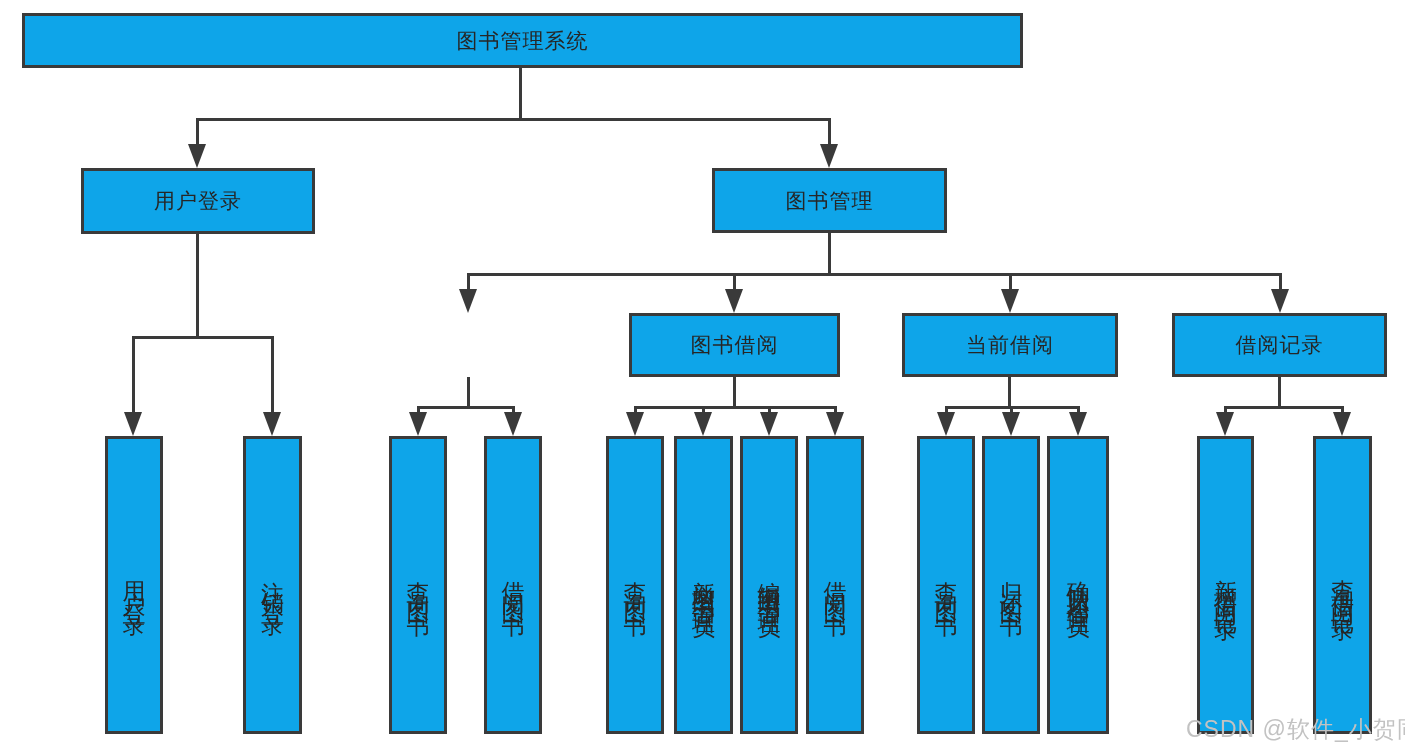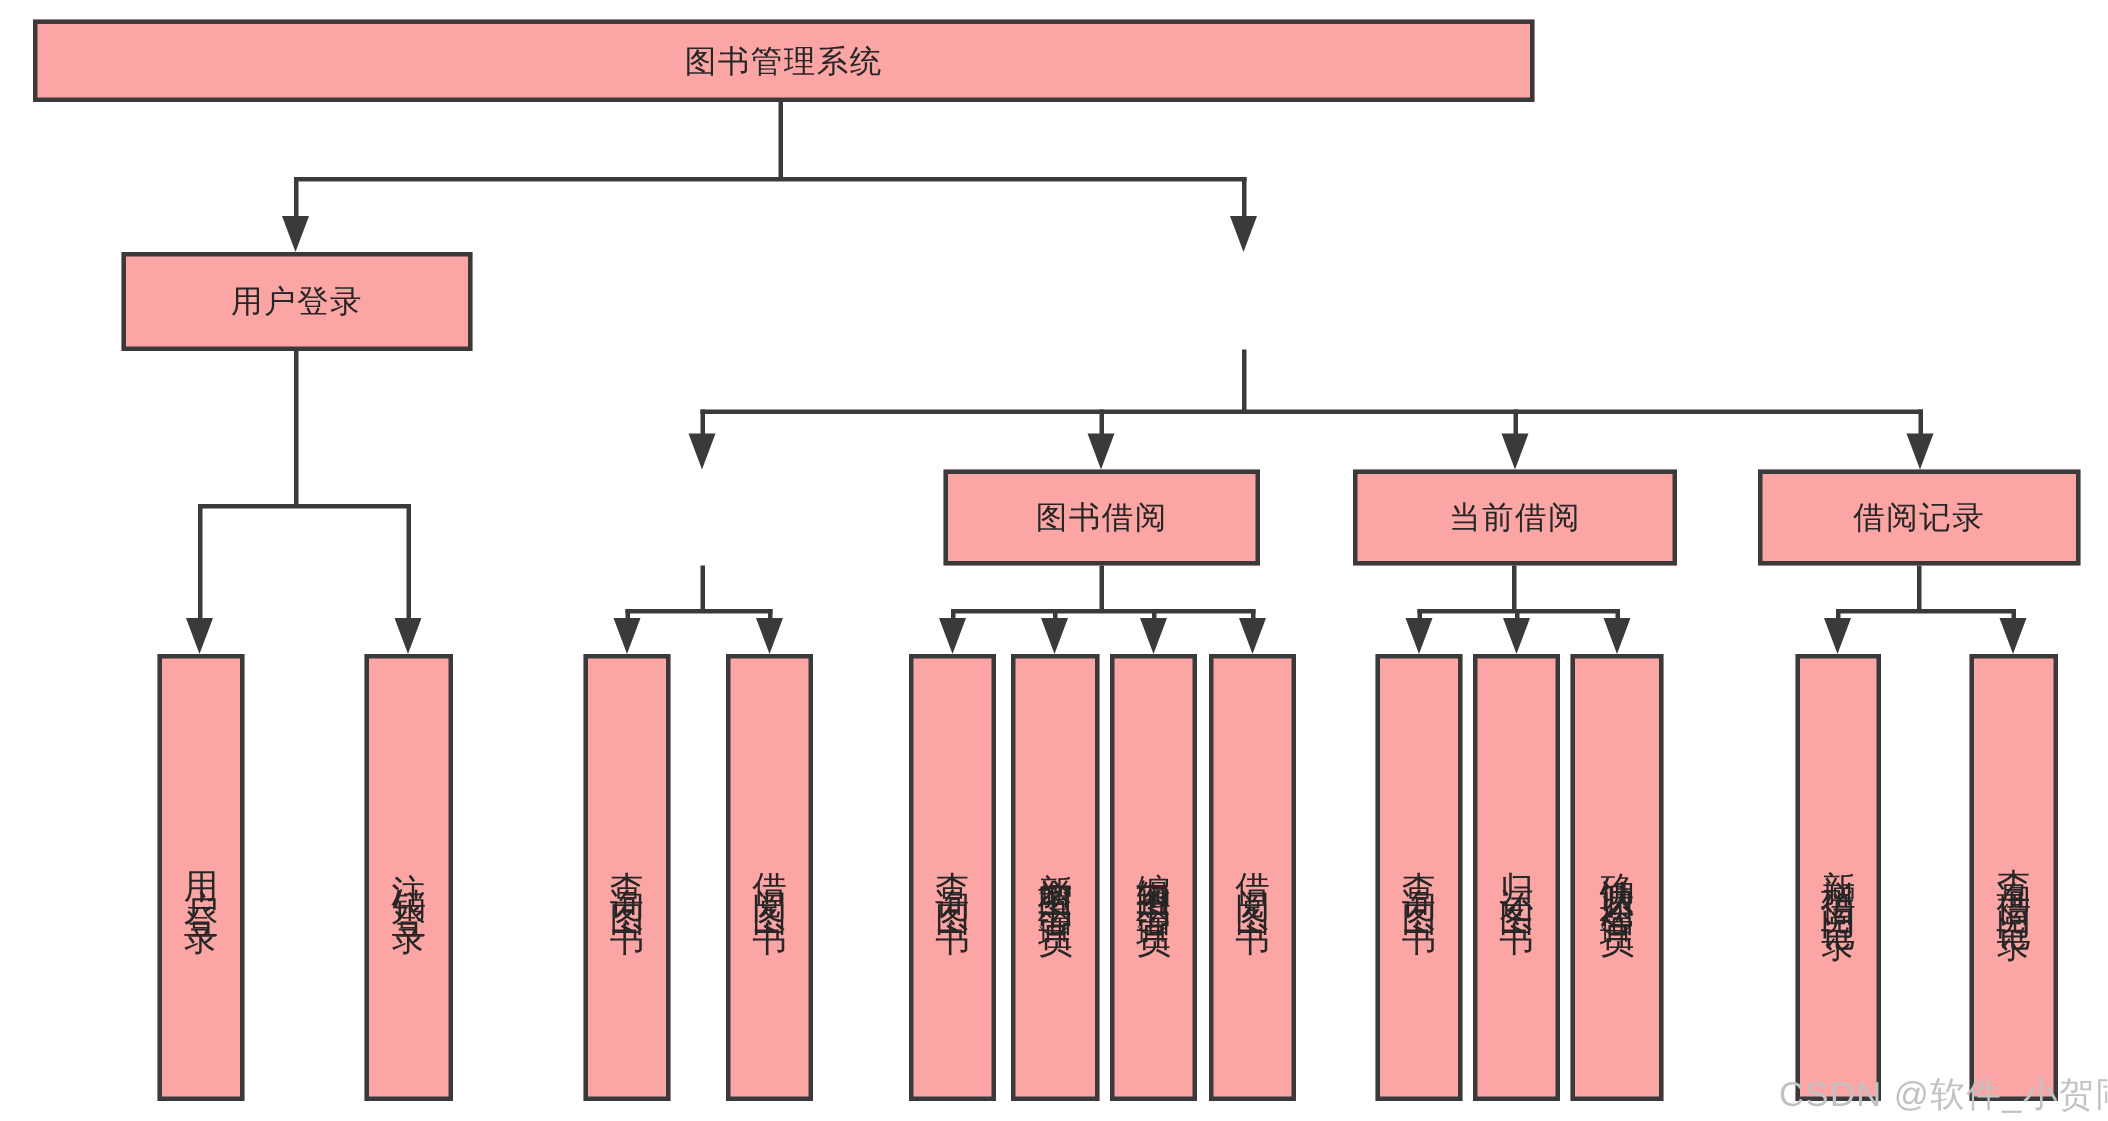--- a/index.html
+++ b/index.html
@@ -12,21 +12,21 @@
     position:relative;
     width:1405px;height:747px;
     background:#ffffff;
     font-family:"Liberation Sans","DejaVu Sans",sans-serif;
     overflow:hidden;
   }
   .box{
     position:absolute;
     box-sizing:border-box;
     border:3px solid var(--line);
-    background:#fca5a5;
+    background:#0ea5e9;
     display:flex;align-items:center;justify-content:center;
   }
   .hlbl{
     font-size:21px;color:var(--text);letter-spacing:1px;white-space:nowrap;
   }
   .vlbl{
     writing-mode:vertical-rl;
     text-orientation:mixed;
     font-size:23px;color:var(--text);
     white-space:nowrap;
@@ -60,20 +60,23 @@
 
   <div class="vline" style="left:519px;top:68px;height:52px"></div>
   <div class="hline" style="left:196px;top:118px;width:635px"></div>
   <div class="vline" style="left:196px;top:118px;height:30px"></div>
   <div class="arrow" style="left:188px;top:144px"></div>
   <div class="vline" style="left:828px;top:118px;height:30px"></div>
   <div class="arrow" style="left:820px;top:144px"></div>
 
   <div class="box" style="left:81px;top:168px;width:234px;height:66px">
     <span class="hlbl">用户登录</span>
+  </div>
+  <div class="box" style="left:712px;top:168px;width:235px;height:65px">
+    <span class="hlbl">图书管理</span>
   </div>
 
   <div class="vline" style="left:196px;top:234px;height:104px"></div>
   <div class="hline" style="left:132px;top:336px;width:142px"></div>
   <div class="vline" style="left:132px;top:336px;height:80px"></div>
   <div class="arrow" style="left:124px;top:412px"></div>
   <div class="vline" style="left:271px;top:336px;height:80px"></div>
   <div class="arrow" style="left:263px;top:412px"></div>
 
   <div class="vline" style="left:828px;top:233px;height:42px"></div>

